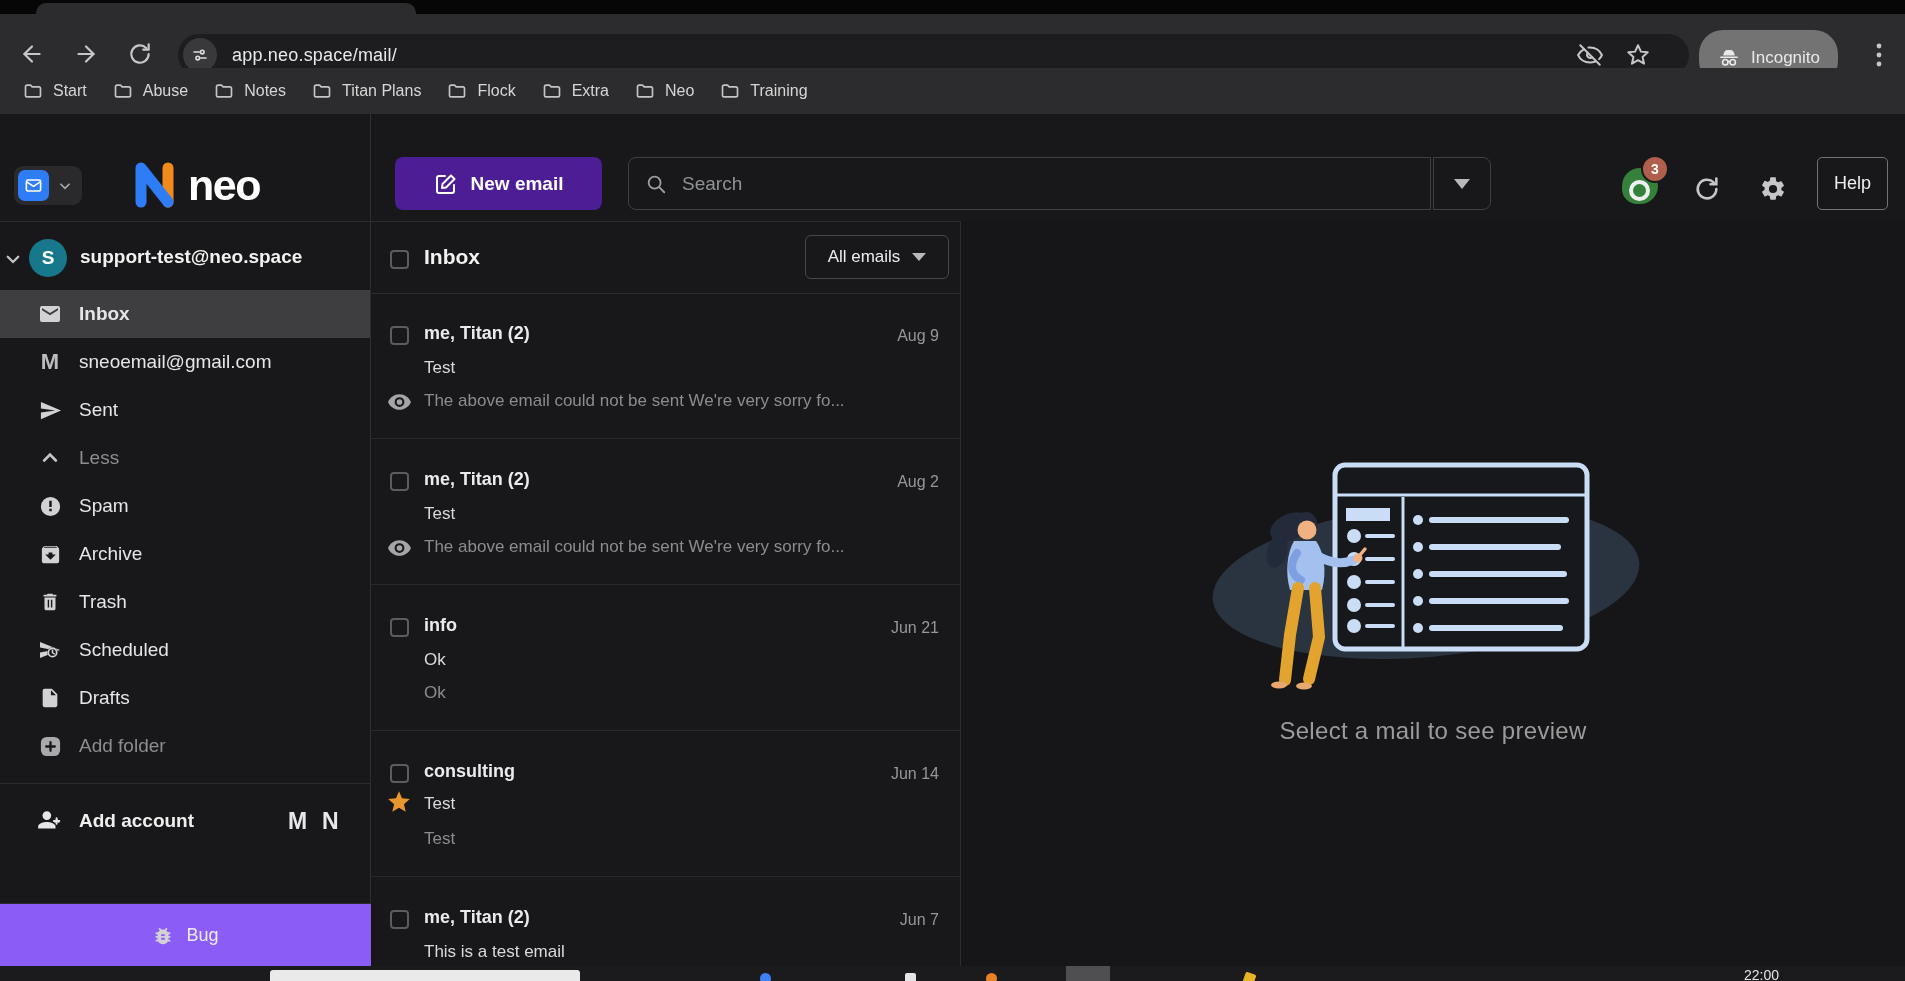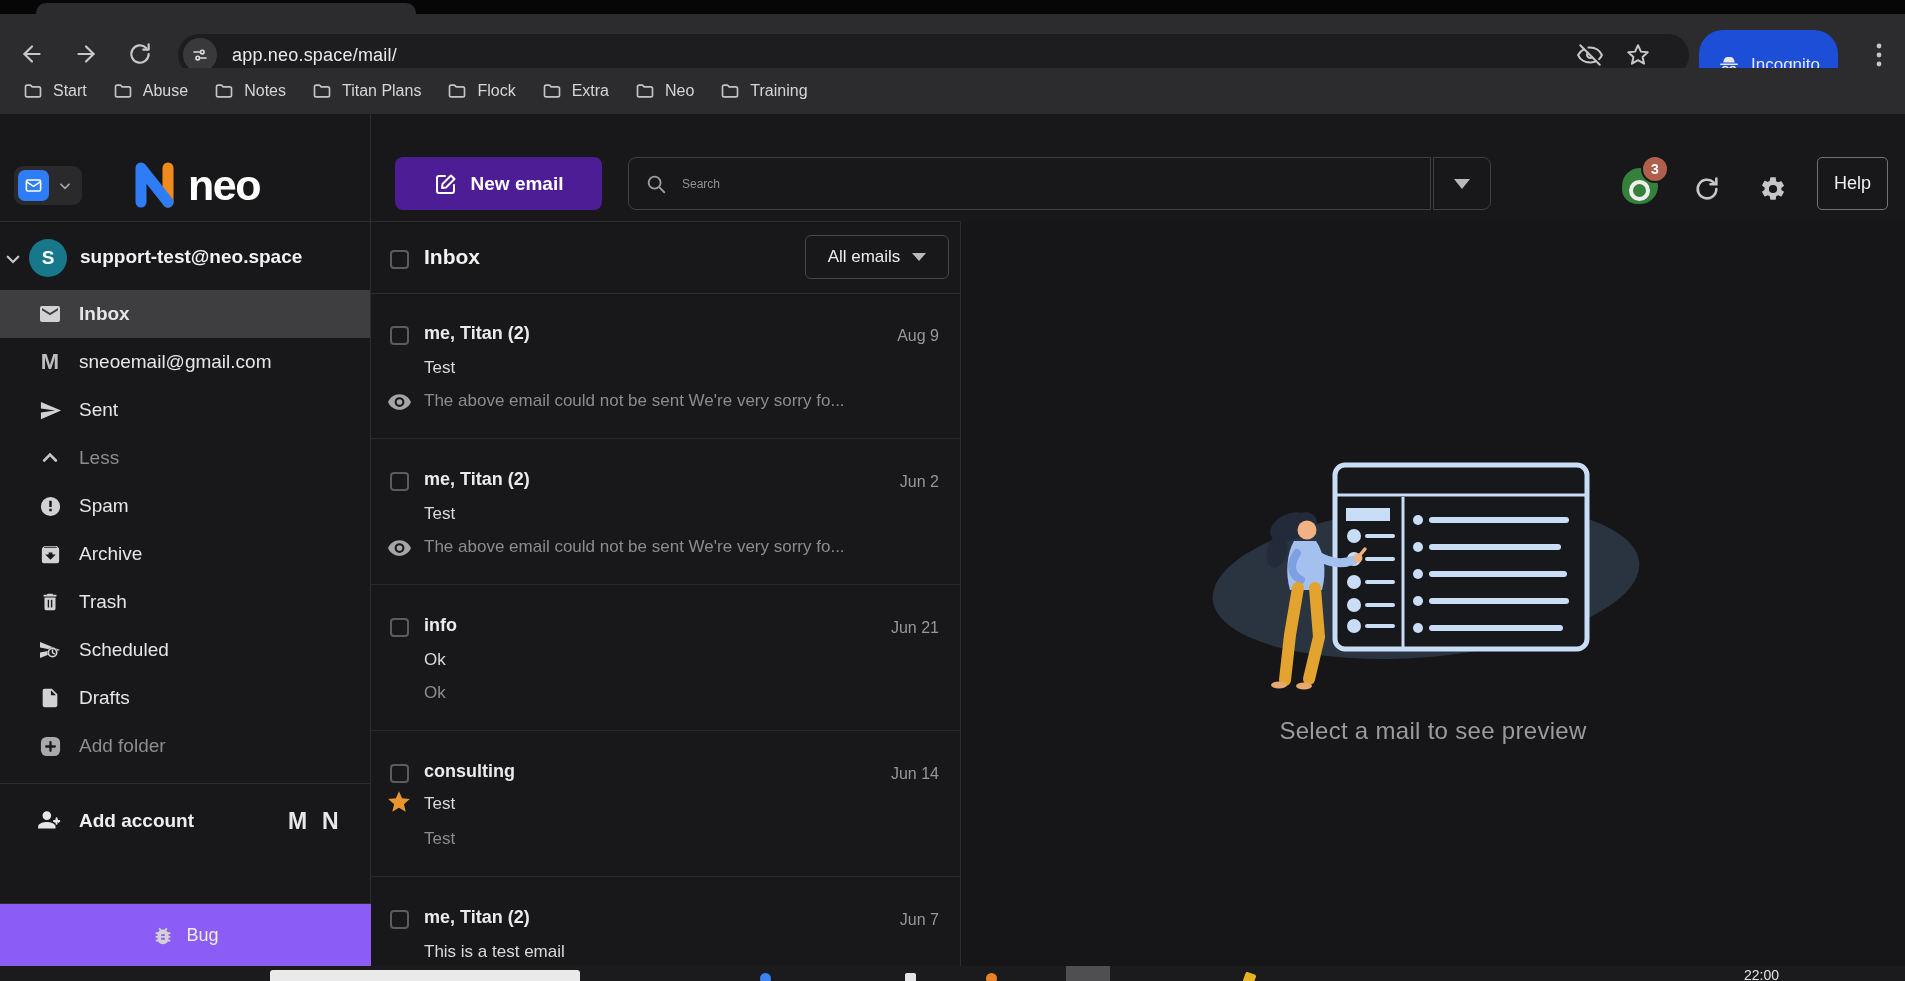--- a/index.html
+++ b/index.html
@@ -9,40 +9,40 @@
 
   
   .tabstrip{position:absolute;left:0;top:0;width:100%;height:14px;background:#060607;}
   .tab{position:absolute;left:36px;top:3px;width:380px;height:11px;border-radius:10px 10px 0 0;background:#2c2c2e;}
   .toolbar{position:absolute;left:0;top:14px;width:100%;height:54px;background:#2c2c2e;}
   .navic{position:absolute;top:26px;width:28px;height:28px;display:flex;align-items:center;justify-content:center;cursor:pointer;}
   .addressbar{position:absolute;left:178px;top:20px;width:1511px;height:42px;background:#1d1d1f;border-radius:21px;display:flex;align-items:center;}
   .tune-chip{width:34px;height:34px;border-radius:50%;background:#39393c;margin-left:5px;display:flex;align-items:center;justify-content:center;flex:none;}
   .url{margin-left:15px;font-size:18px;color:#e7e9ea;letter-spacing:.2px;white-space:nowrap;}
   .bar-ic{position:absolute;top:8px;width:26px;height:26px;}
-  .incognito{position:absolute;right:67px;top:16px;height:47px;padding:11px 18px;border-radius:24px;background:#1d4ed8;display:flex;align-items:center;gap:10px;color:#e8e8e8;font-size:17px;}
+  .incognito{position:absolute;right:67px;top:16px;height:47px;padding:4px 18px;border-radius:24px;background:#737373;display:flex;align-items:center;gap:10px;color:#e8e8e8;font-size:17px;}
   .menu-dots{position:absolute;right:14px;top:26px;width:24px;height:30px;display:flex;align-items:center;justify-content:center;}
   .bookmarks{position:absolute;left:0;top:68px;width:100%;height:46px;background:#2c2c2e;display:flex;align-items:center;padding-left:10px;box-sizing:border-box;}
   .bm{display:flex;align-items:center;gap:10px;padding:6px 13px;border-radius:8px;cursor:pointer;}
   .bm span{font-size:16px;color:#d6d6d7;white-space:nowrap;}
 
   
   .app{position:absolute;left:0;top:114px;width:1905px;height:852px;background:#18181a;}
   .hdr-divider{position:absolute;left:0;top:107px;width:100%;height:1px;background:#2d2d2f;}
   .v-div-sidebar{position:absolute;left:370px;top:0;width:1px;height:852px;background:#2d2d2f;}
   .v-div-list{position:absolute;left:960px;top:107px;width:1px;height:745px;background:#2d2d2f;}
 
   
   .mail-pill{position:absolute;left:14px;top:52px;width:68px;height:39px;background:#2a2a2c;border-radius:9px;display:flex;align-items:center;cursor:pointer;}
   .mail-sq{width:31px;height:31px;margin-left:4px;border-radius:7px;background:#2f7df6;display:flex;align-items:center;justify-content:center;}
   .logo{position:absolute;left:131px;top:45px;display:flex;align-items:center;gap:9px;}
   .logo-text{font-size:43px;font-weight:800;color:#fff;letter-spacing:-1.5px;line-height:52px;}
   .btn-new{position:absolute;left:395px;top:43px;width:207px;height:53px;background:#4c1d95;border:none;border-radius:8px;display:flex;align-items:center;justify-content:center;gap:13px;color:#fff;font-size:19px;font-weight:700;cursor:pointer;font-family:inherit;}
   .searchbox{position:absolute;left:628px;top:43px;width:803px;height:53px;border:1px solid #3f4042;border-radius:8px 0 0 8px;box-sizing:border-box;display:flex;align-items:center;padding-left:16px;gap:13px;}
-  .searchbox input{background:transparent;border:none;outline:none;color:#c4b5fd;font-size:12px;width:680px;font-family:inherit;}
+  .searchbox input{background:transparent;border:none;outline:none;color:#c4b5fd;font-size:19px;width:680px;font-family:inherit;}
   .searchbox input::placeholder{color:#8f9296;}
   .search-caret{position:absolute;left:1433px;top:43px;width:58px;height:53px;border:1px solid #3f4042;border-radius:0 8px 8px 0;box-sizing:border-box;display:flex;align-items:center;justify-content:center;cursor:pointer;}
   .caret{width:0;height:0;border-left:8px solid transparent;border-right:8px solid transparent;border-top:10px solid #b9b9bb;}
   .avatar{position:absolute;left:1622px;top:54px;width:36px;height:36px;border-radius:50% 50% 50% 42%;background:#35803a;cursor:pointer;}
   .avatar::after{content:"";position:absolute;left:7px;top:12px;width:13px;height:13px;border:4px solid #efefef;border-radius:50%;}
   .badge{position:absolute;left:1641px;top:41px;width:24px;height:24px;border-radius:50%;background:#b05f4d;border:2px solid #18181a;color:#fff;font-size:14px;font-weight:700;display:flex;align-items:center;justify-content:center;box-sizing:content-box;}
   .hdr-ic{position:absolute;top:60px;width:30px;height:30px;display:flex;align-items:center;justify-content:center;cursor:pointer;}
   .btn-help{position:absolute;left:1817px;top:43px;width:71px;height:53px;border:1px solid #737375;border-radius:5px;background:transparent;color:#f0f0f0;font-size:18px;cursor:pointer;font-family:inherit;}
 
   
@@ -411,21 +411,21 @@
             <svg width="25" height="25" viewBox="0 0 24 24" fill="#a5a5a8">
               <path d="M12 5C7 5 2.7 8.1 1 12.5 2.7 16.9 7 20 12 20s9.3-3.1 11-7.5C21.3 8.1 17 5 12 5zm0 12.2a4.7 4.7 0 1 1 0-9.4 4.7 4.7 0 0 1 0 9.4zm0-7.4a2.7 2.7 0 1 0 0 5.4 2.7 2.7 0 0 0 0-5.4z"></path>
             </svg>
           </span>
         <span class="snip">The above email could not be sent We're very sorry fo...</span>
       </div>
 
       <div class="mrow" style="top:218px">
         <div class="cbx"></div>
         <span class="sender">me, Titan (2)</span>
-        <span class="mdate">Jun 2</span>
+        <span class="mdate">Aug 2</span>
         <span class="subj">Test</span>
         <span class="gutic">
             <svg width="25" height="25" viewBox="0 0 24 24" fill="#a5a5a8">
               <path d="M12 5C7 5 2.7 8.1 1 12.5 2.7 16.9 7 20 12 20s9.3-3.1 11-7.5C21.3 8.1 17 5 12 5zm0 12.2a4.7 4.7 0 1 1 0-9.4 4.7 4.7 0 0 1 0 9.4zm0-7.4a2.7 2.7 0 1 0 0 5.4 2.7 2.7 0 0 0 0-5.4z"></path>
             </svg>
           </span>
         <span class="snip">The above email could not be sent We're very sorry fo...</span>
       </div>
 
       <div class="mrow" style="top:364px">

